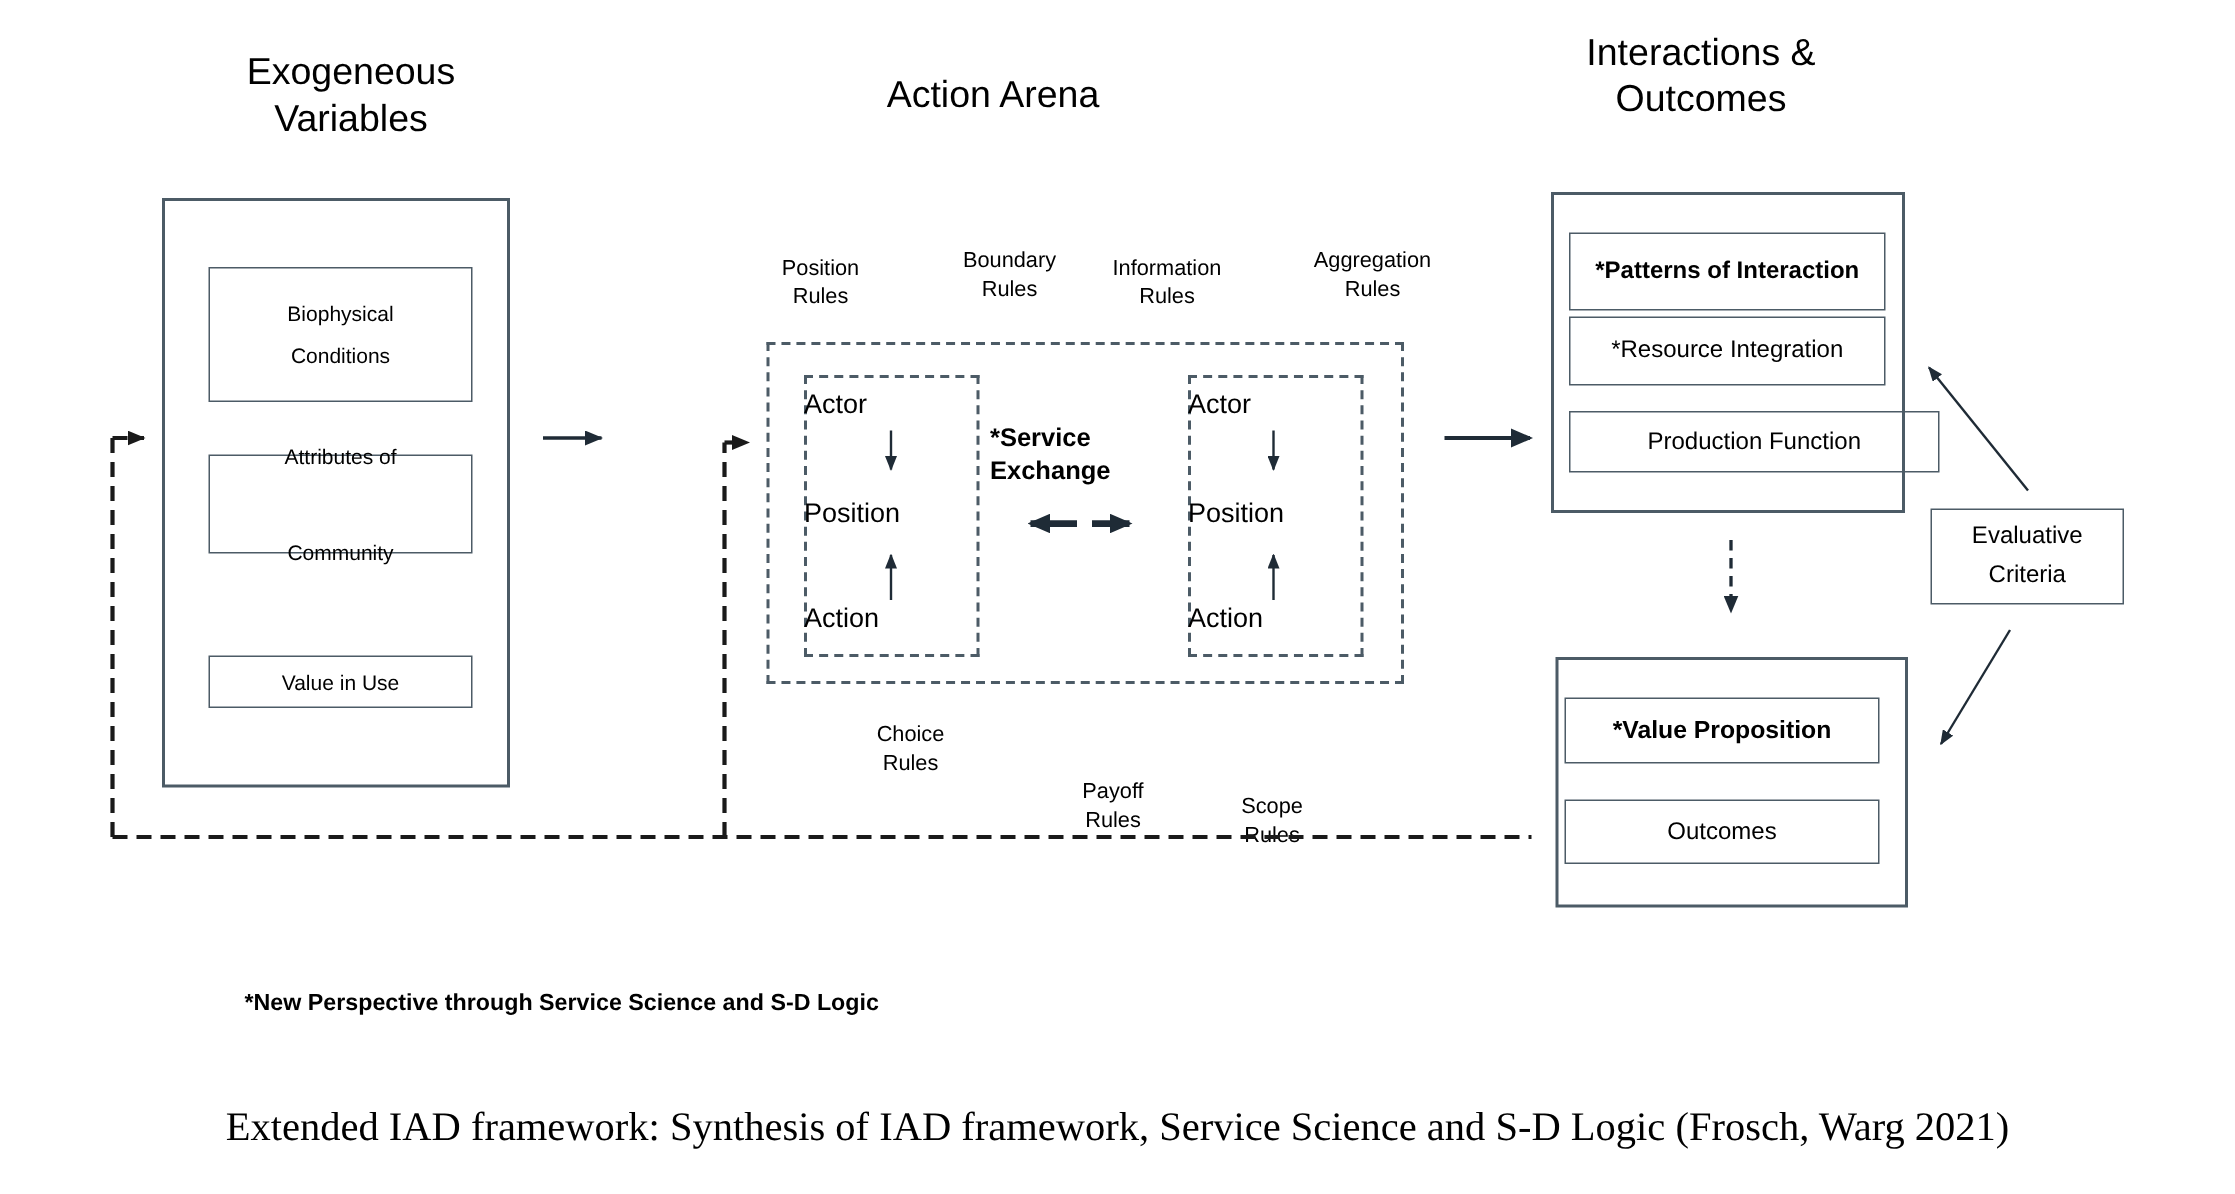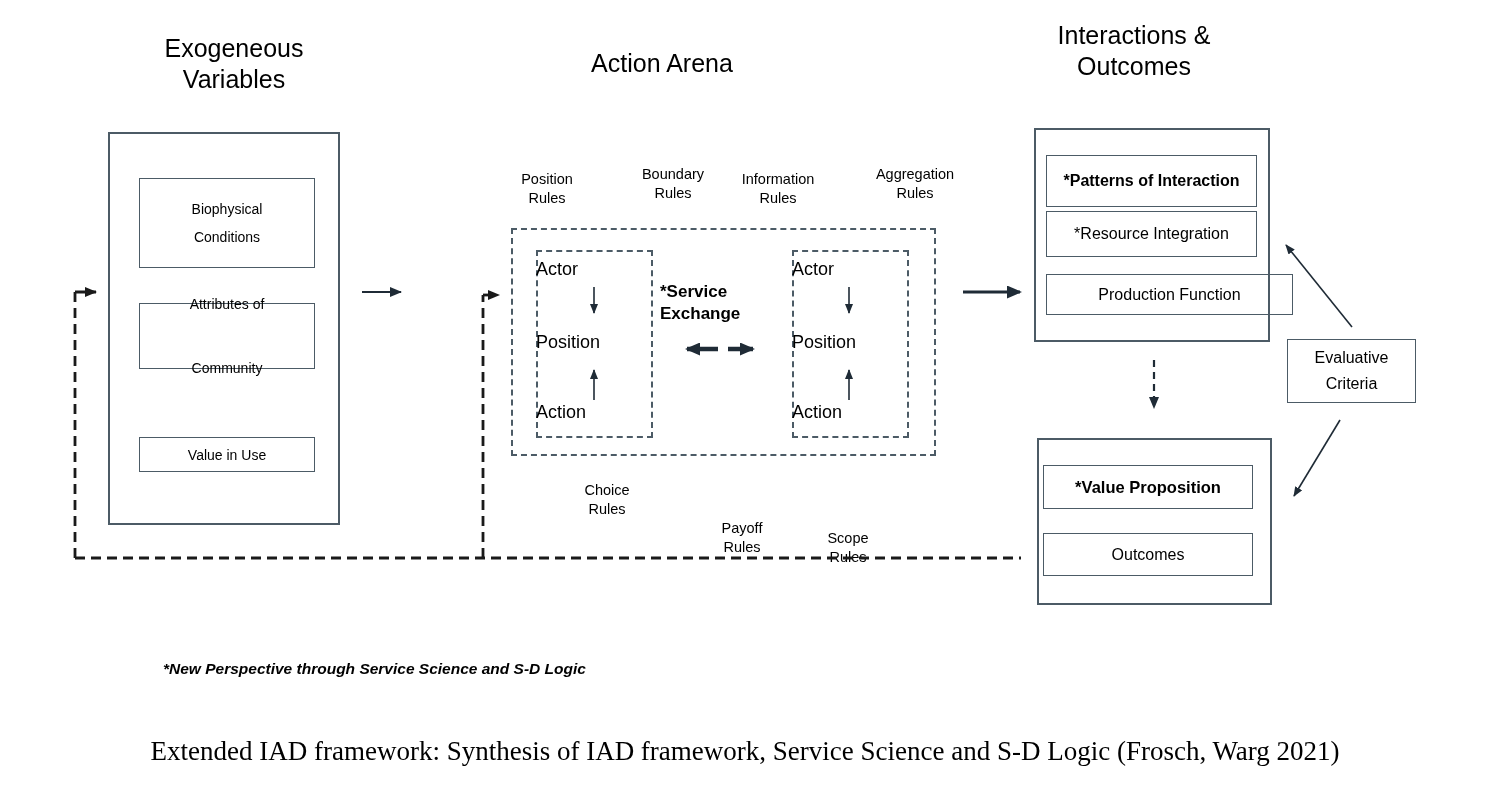--- a/index.html
+++ b/index.html
@@ -62,21 +62,21 @@
   #r-position    { left:497px; top:170px; width:100px; }
   #r-boundary    { left:622px; top:165px; width:102px; }
   #r-information { left:722px; top:170px; width:112px; }
   #r-aggregation { left:858px; top:165px; width:114px; }
   #r-choice { left:557px; top:481px; width:100px; }
   #r-payoff { left:692px; top:481px; width:100px;margin-top:38px; }
   #r-scope  { left:798px; top:481px; width:100px;margin-top:48px; }
 
   
   #footnote { position:absolute; left:163px; top:660px; font-size:15.5px;
-              font-weight:bold; font-style:italic; }
+              font-weight:bold; }
   #caption  { position:absolute; left:0; top:736px; width:1490px; text-align:center;
               font-family:"Liberation Serif", serif; font-size:27px; }
 
   
   #connectors { position:absolute; left:0; top:0; width:1490px; height:796px; pointer-events:none; }
   .ln   { stroke:var(--arrow,#1f2b36); fill:none; }
   .dash { stroke:var(--dash,#1a1a1a);  fill:none; }
 </style>
 </head>
 <body>

